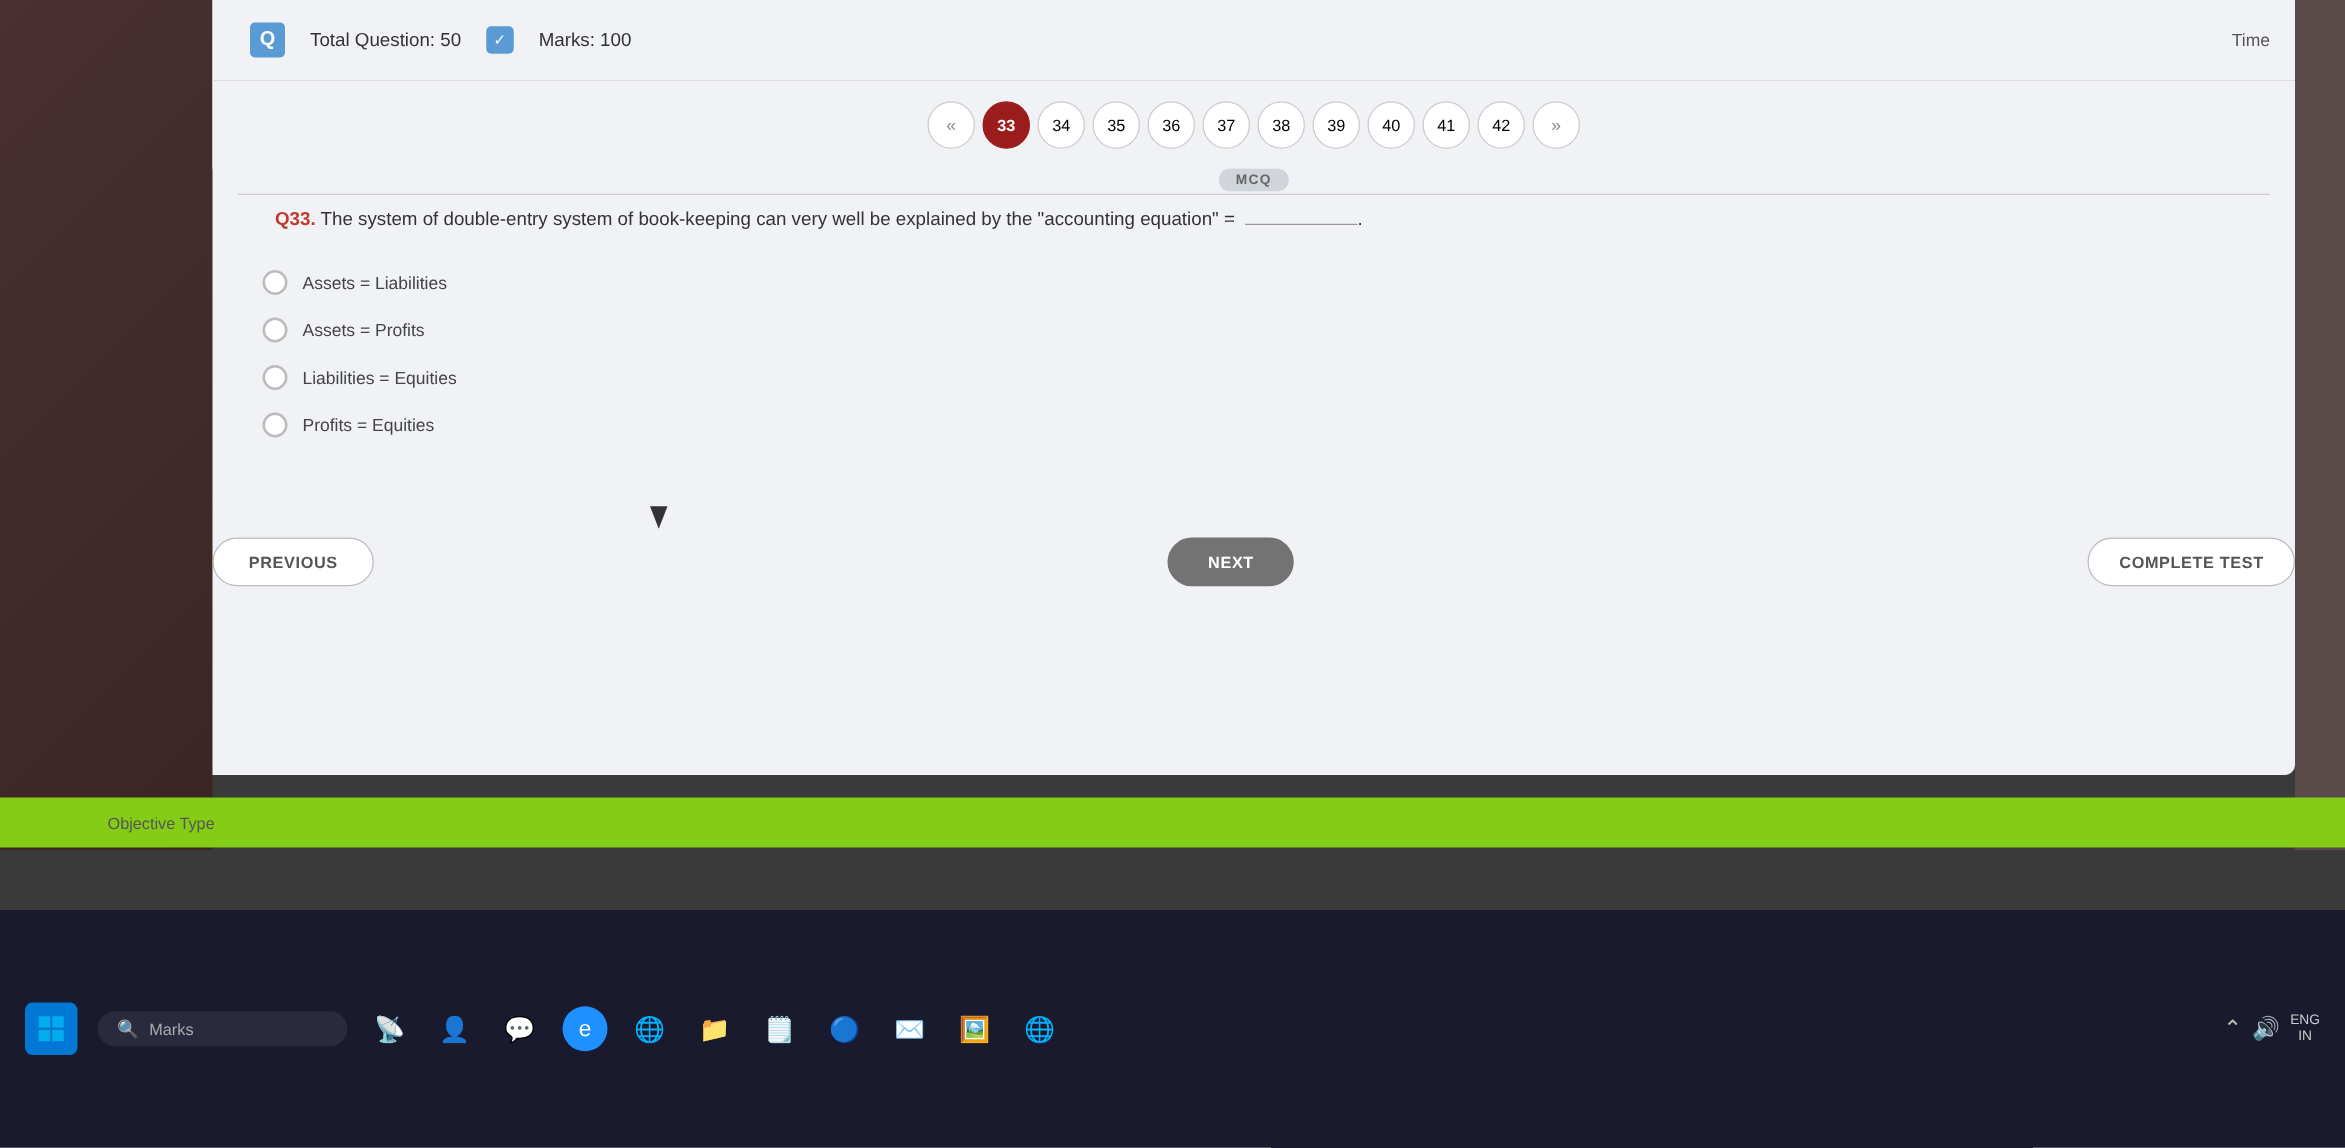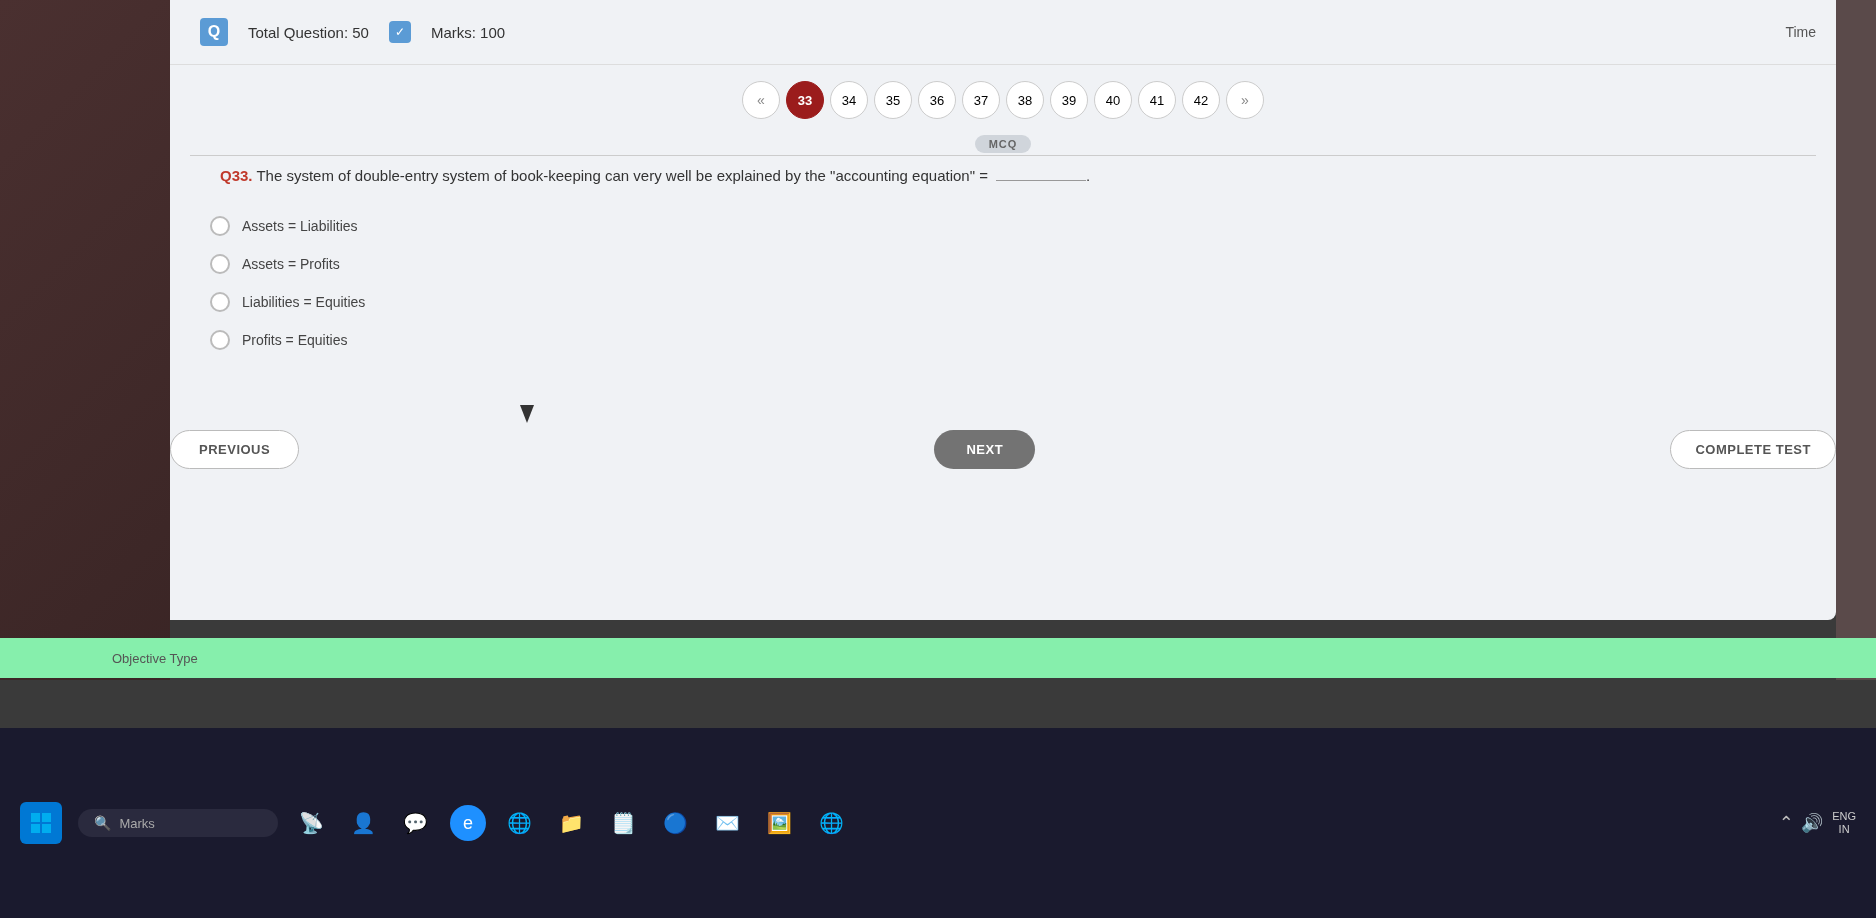--- a/index.html
+++ b/index.html
@@ -243,24 +243,24 @@
       cursor: pointer;
       letter-spacing: 0.5px;
     }
 
     
     .bottom-bar {
       position: absolute;
       left: 0; bottom: 240px;
       width: 100%;
       height: 40px;
-      background: #86efac;
-      display: flex;
-      align-items: center;
-      padding-left: 112px;
+      background: #84cc16;
+      display: flex;
+      align-items: center;
+      padding-left: 86px;
     }
 
     .objective-type-text {
       font-size: 13px;
       color: #555;
     }
 
     
     .taskbar {
       position: absolute;

